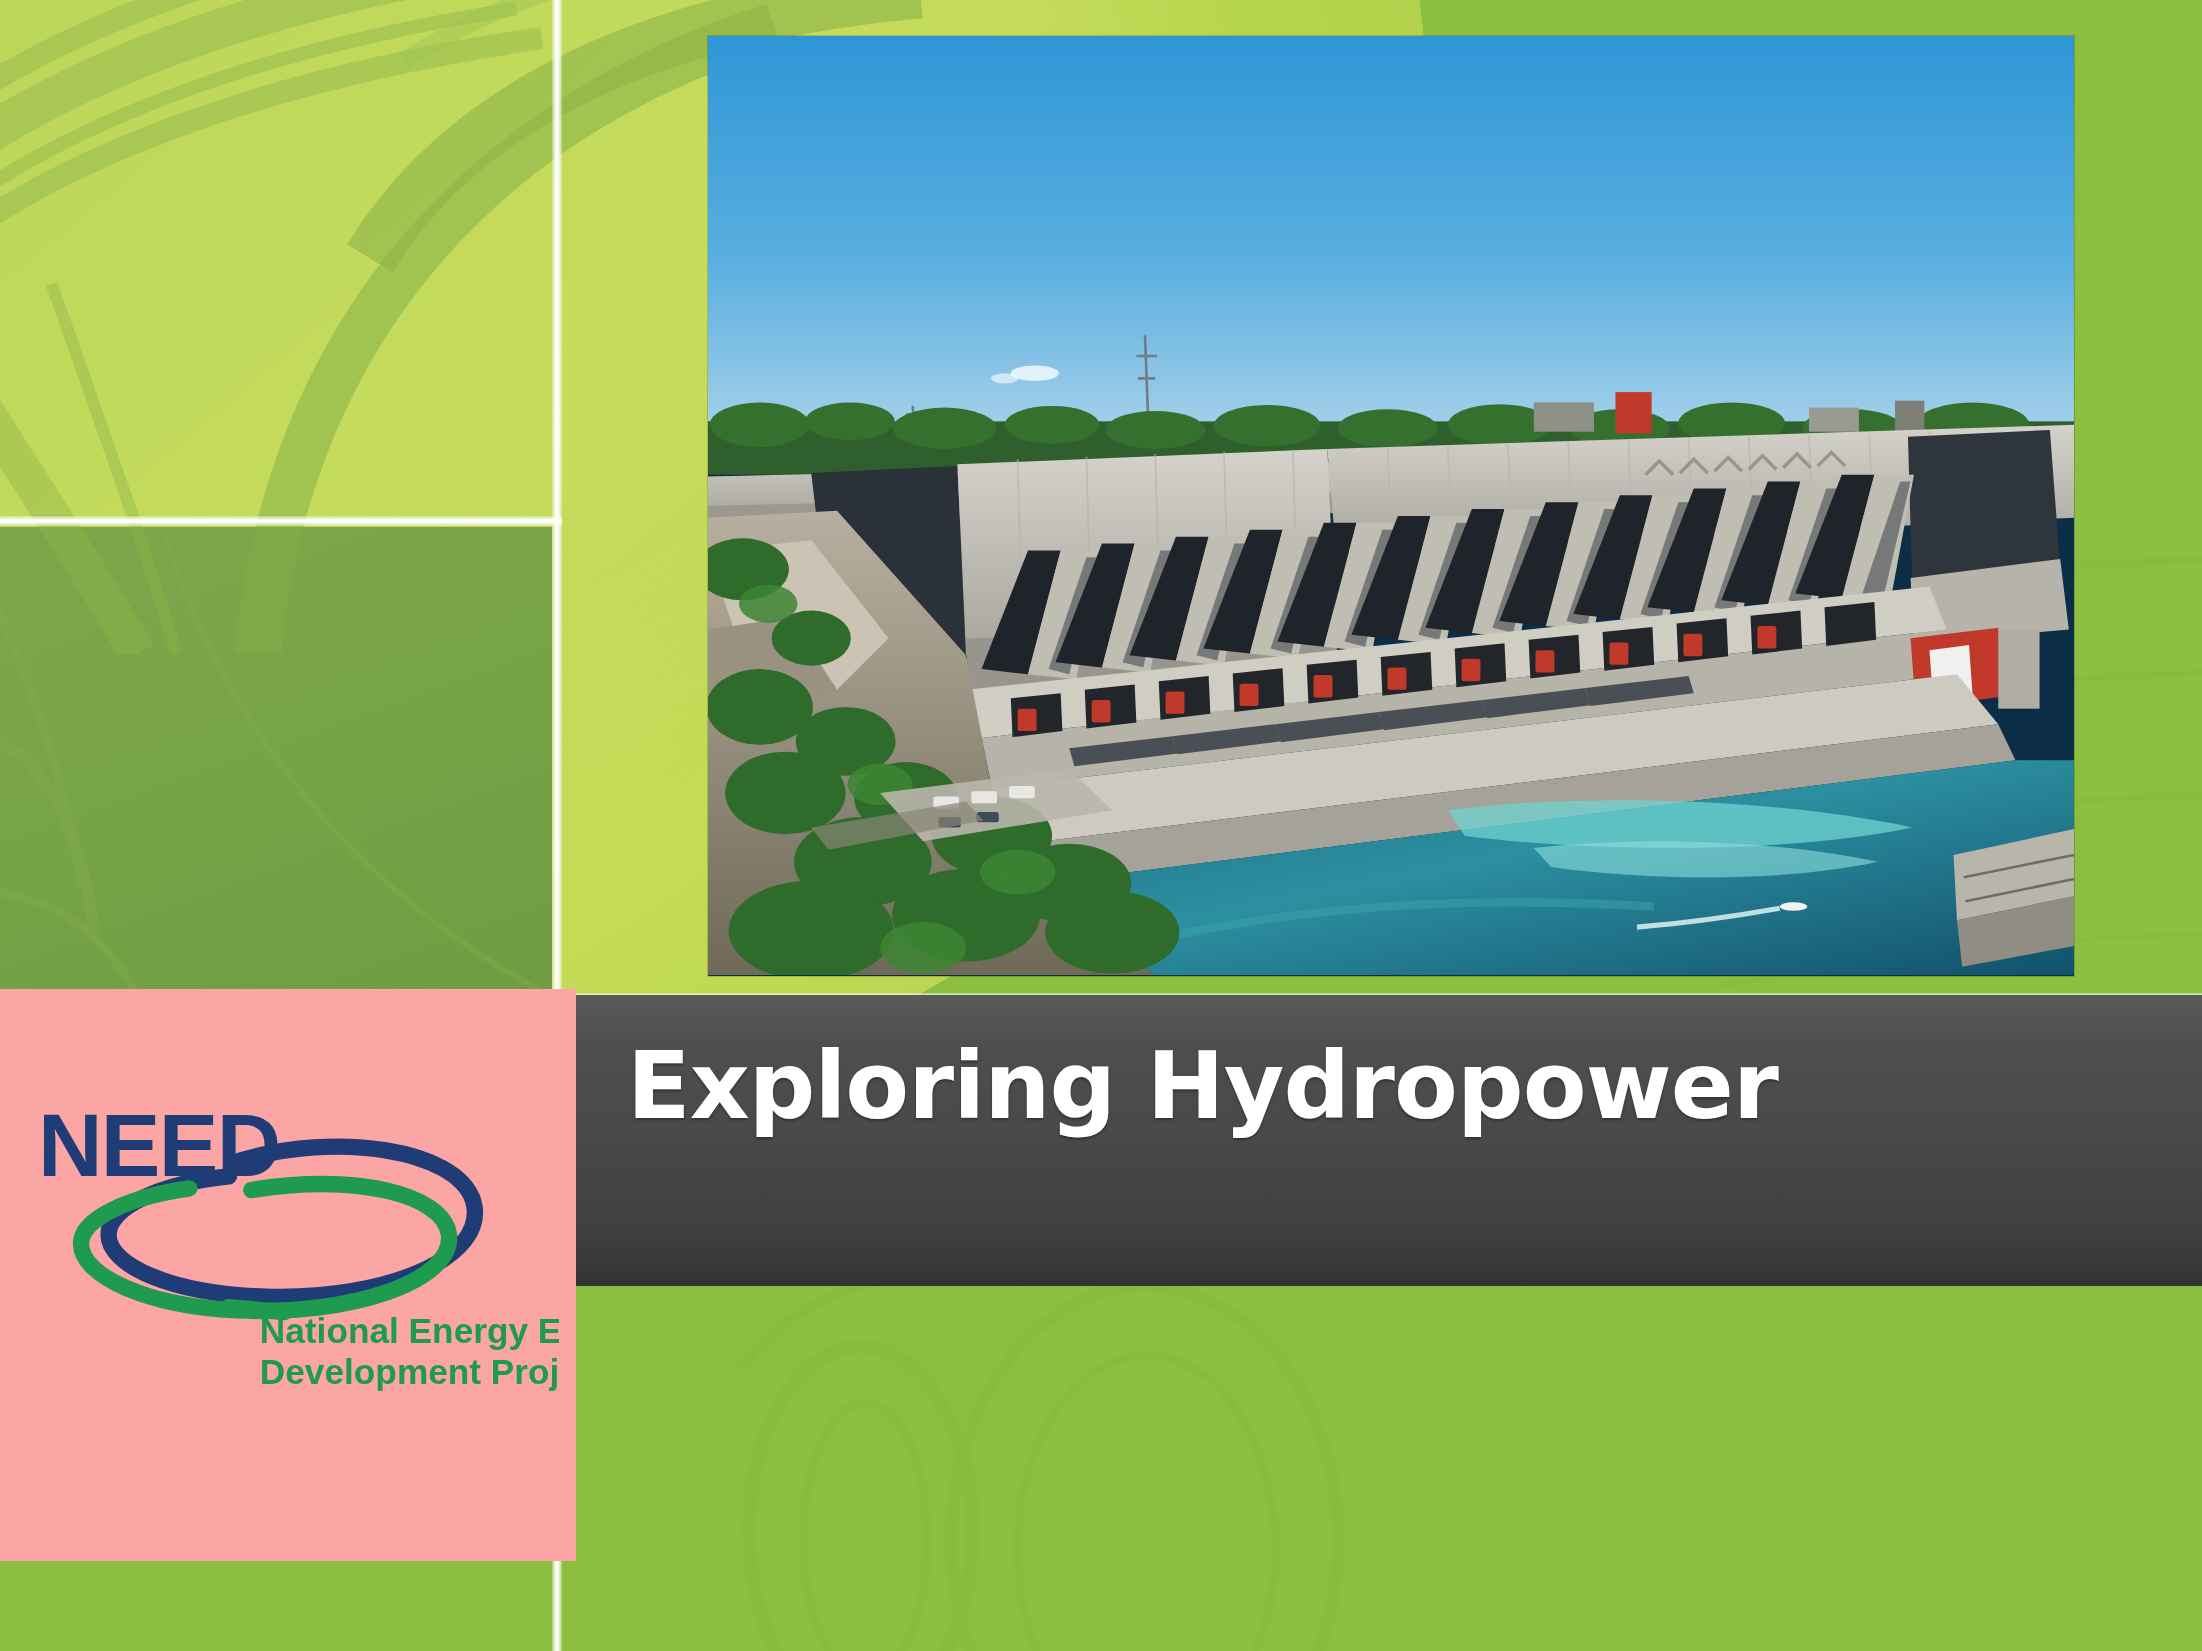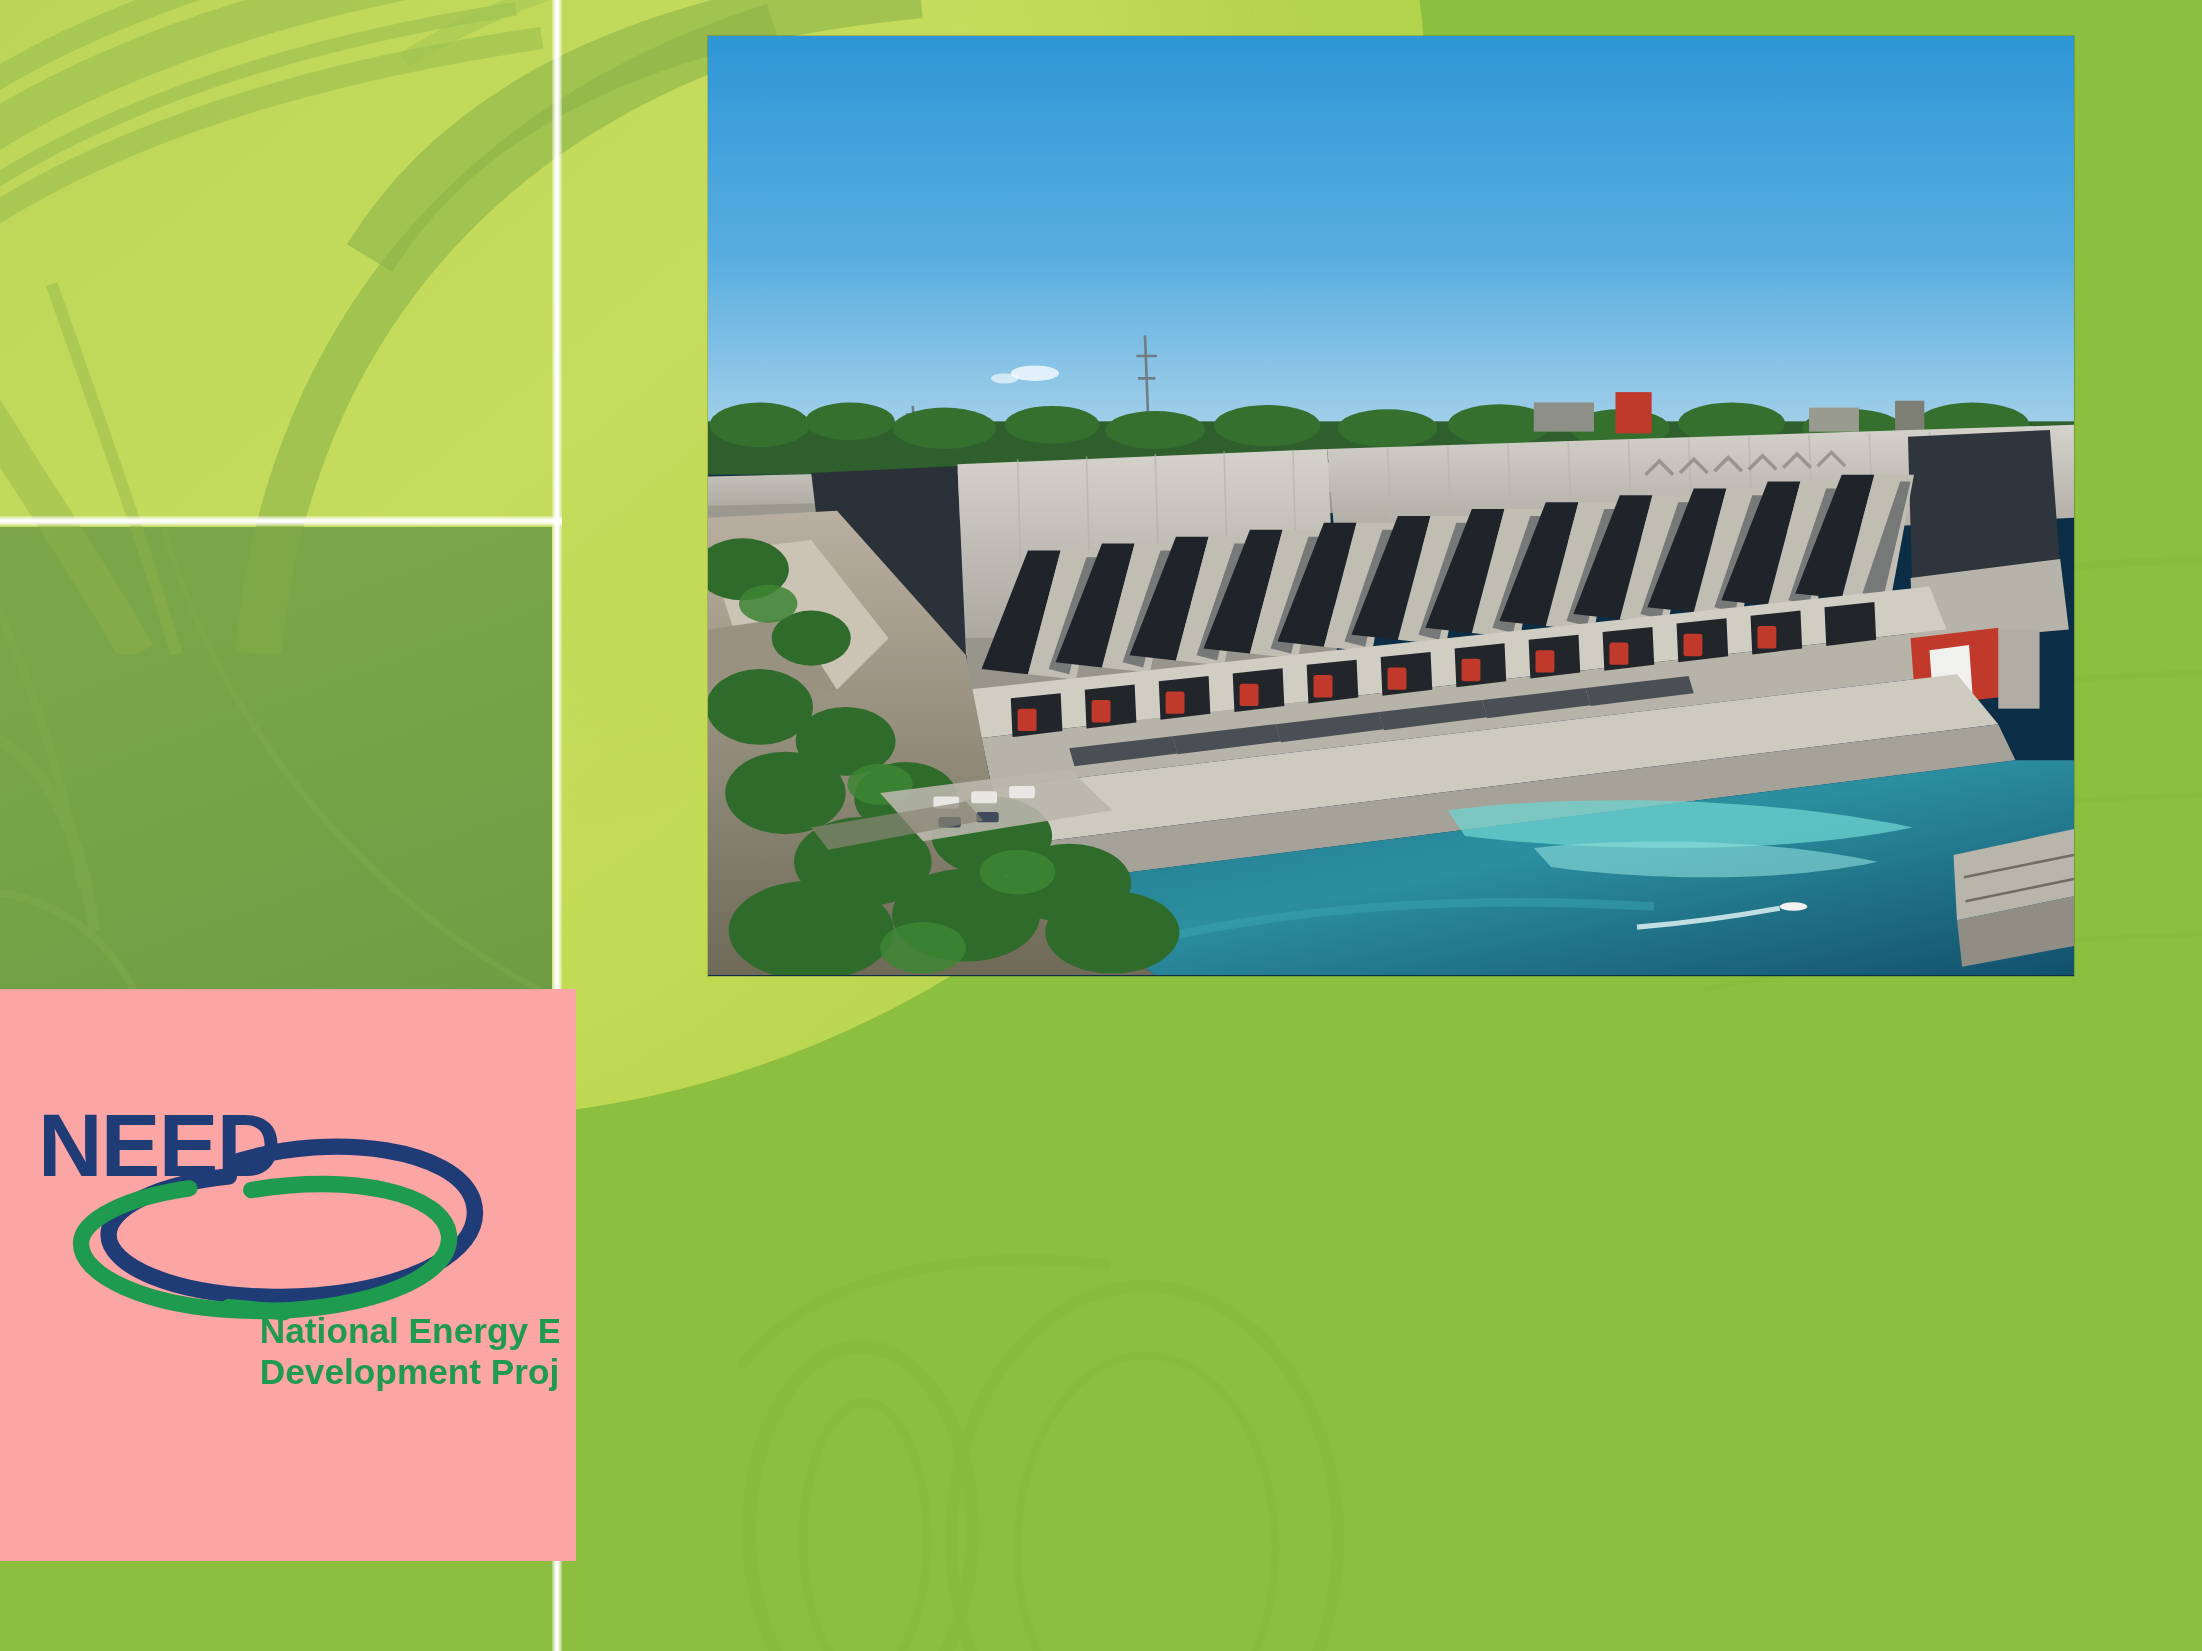--- a/index.html
+++ b/index.html
@@ -419,20 +419,23 @@
         <rect x="350" y="872" width="30" height="14" rx="3"></rect>
       </g>
       <g fill="#3f4a5a">
         <rect x="268" y="908" width="26" height="12" rx="3"></rect>
         <rect x="312" y="902" width="26" height="12" rx="3"></rect>
       </g>
       <path d="M 120 920 L 300 890 L 320 912 L 140 946 Z" fill="#8a8476" opacity="0.7"></path>
     </svg>
   </div>
 
+  <div class="banner">
+    <div class="banner-title">Exploring Hydropower</div>
+  </div>
 
   <div class="logo-card">
     <div class="logo-inner">
       <svg class="logo-svg" viewBox="0 0 620 360" xmlns="http://www.w3.org/2000/svg" aria-label="NEED logo">
 
         <text x="14" y="92" font-family="Liberation Sans, sans-serif" font-size="104" font-weight="bold" fill="#1F3C76" letter-spacing="-2">NEED</text>
 
         <path d="M 248 74 C 360 40, 500 60, 520 120 C 540 186, 420 236, 280 232 C 170 229, 96 196, 96 160 C 96 128, 156 100, 236 92" fill="none" stroke="#1F3C76" stroke-width="19" stroke-linecap="round"></path>
 
         <path d="M 262 108 C 380 88, 486 112, 492 160 C 498 214, 378 254, 246 248 C 140 243, 64 208, 64 170 C 64 142, 118 116, 190 106" fill="none" stroke="#1E9B4E" stroke-width="19" stroke-linecap="round"></path>

